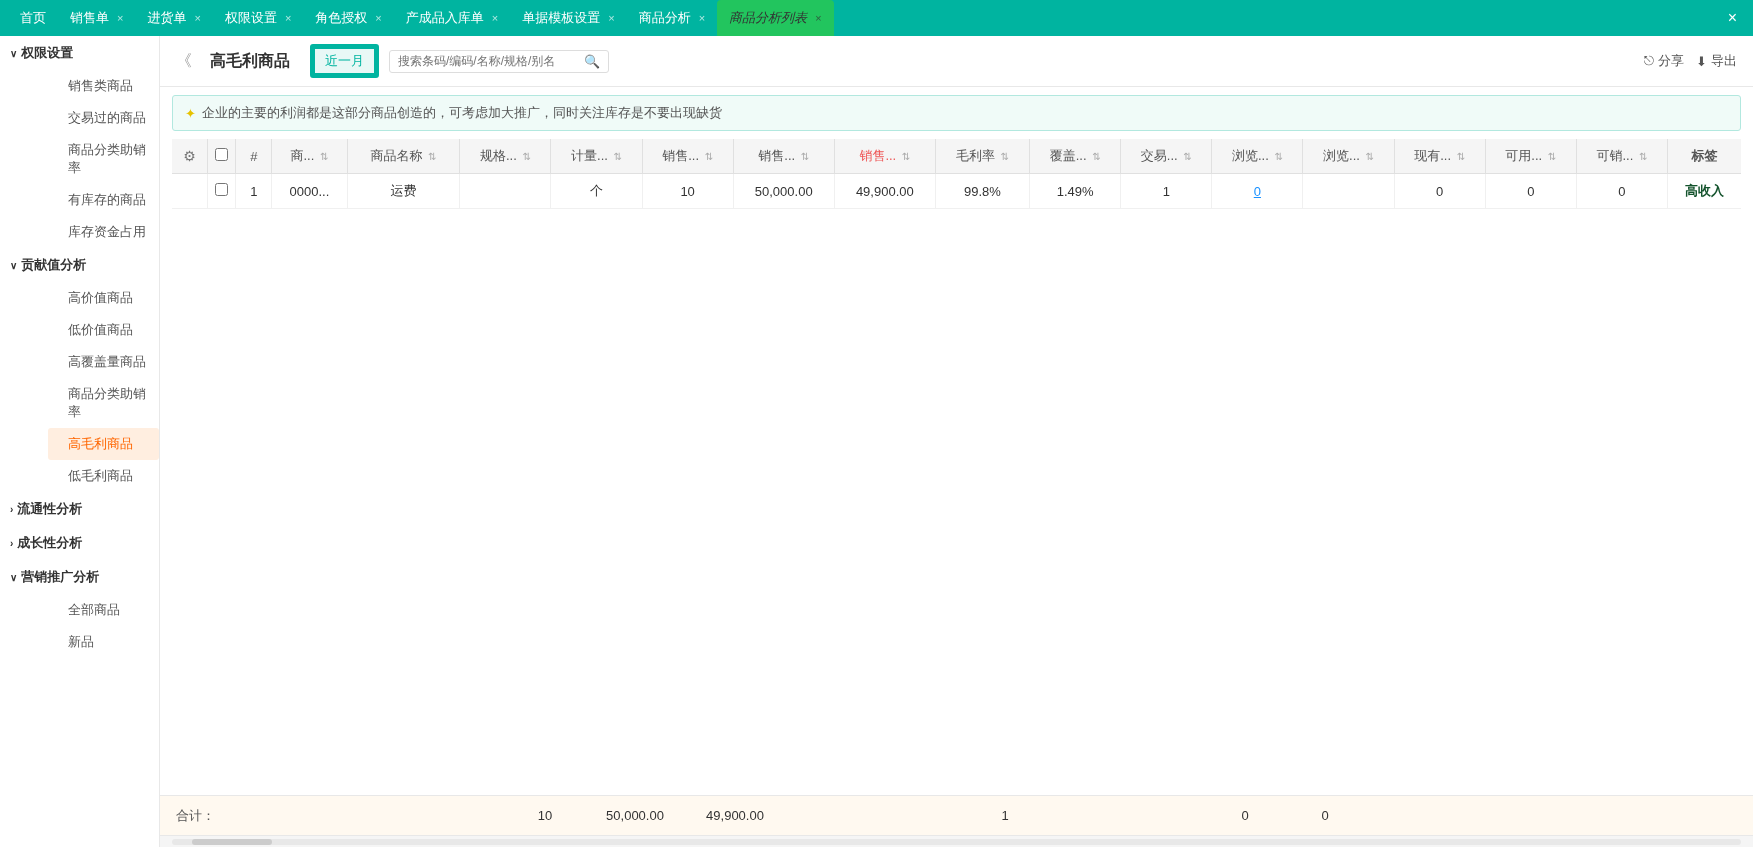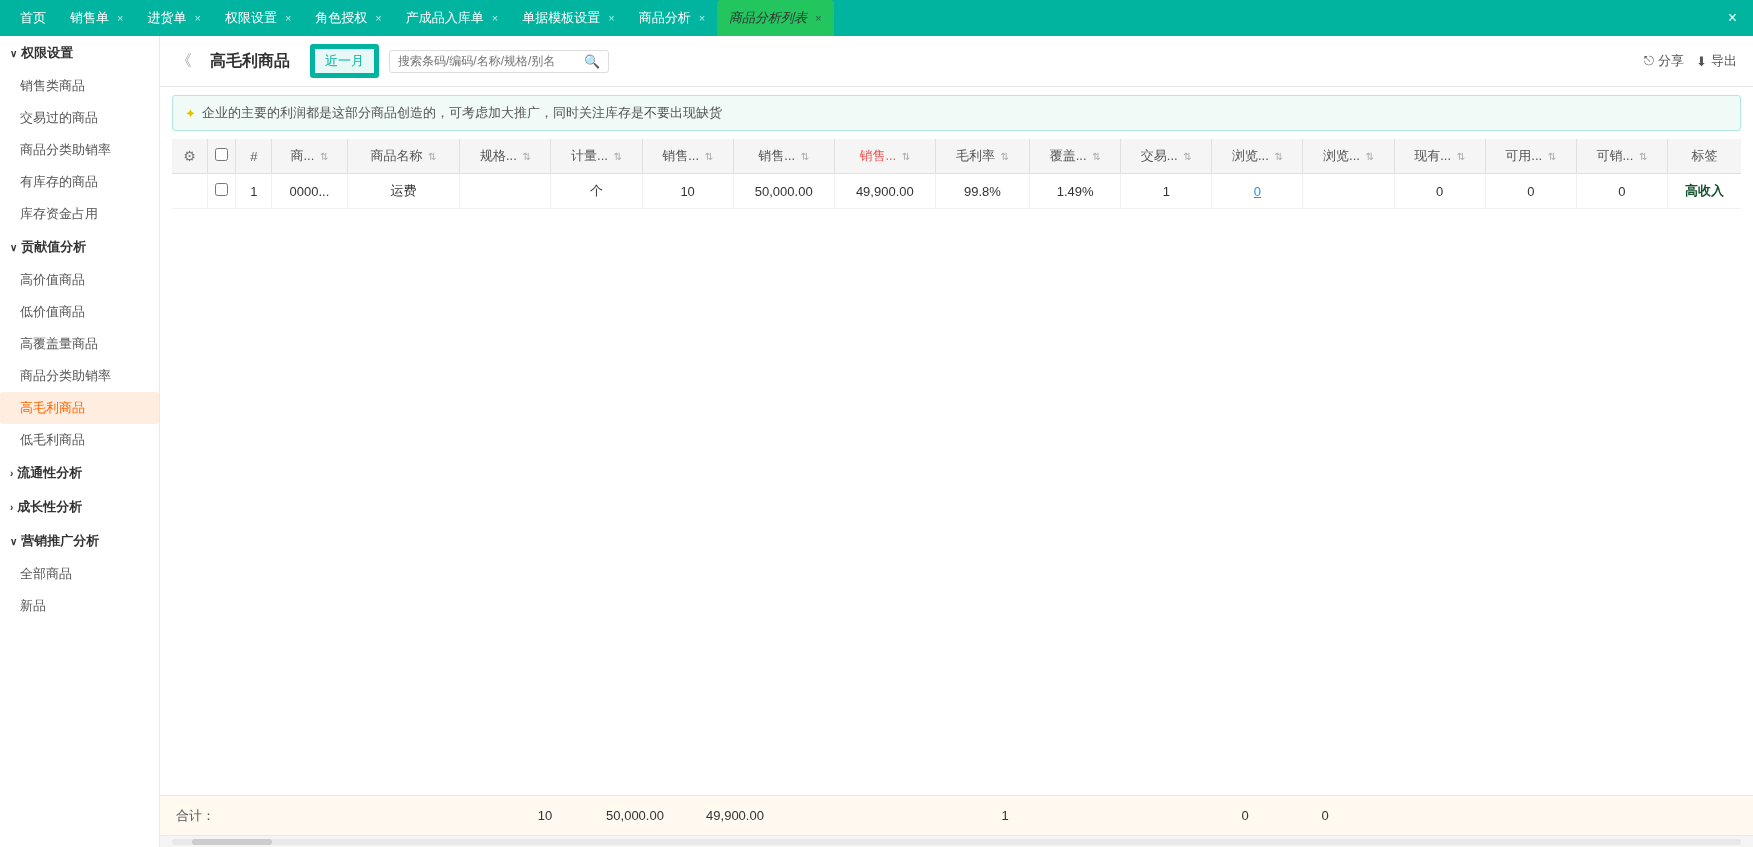--- a/index.html
+++ b/index.html
@@ -65,20 +65,21 @@
     }
     .sidebar-section-title .arrow {
       margin-right: 4px;
       font-size: 10px;
     }
     .sidebar-item {
       padding: 7px 10px 7px 20px;
       color: #555;
       cursor: pointer;
       font-size: 13px;
+      margin-left: 48px;
     }
     .sidebar-item.active {
       background: #ffeee0;
       color: #ff6600;
       border-radius: 3px;
     }
 
     
     .content-area {
       flex: 1;
@@ -186,21 +187,21 @@
     thead th {
       padding: 8px 6px;
       text-align: center;
       border-bottom: 1px solid #e0e0e0;
       border-right: 1px solid #e0e0e0;
       color: #555;
       white-space: nowrap;
       font-weight: normal;
       position: relative;
     }
-    thead th:last-child { border-right: none; }
+    thead th:last-child { border-right: none; font-weight: bold; }
     thead th .sort-icon { font-size: 10px; color: #aaa; margin-left: 2px; }
     tbody tr {
       border-bottom: 1px solid #f0f0f0;
     }
     tbody td {
       padding: 8px 6px;
       text-align: center;
       color: #333;
       border-right: 1px solid #f0f0f0;
     }

